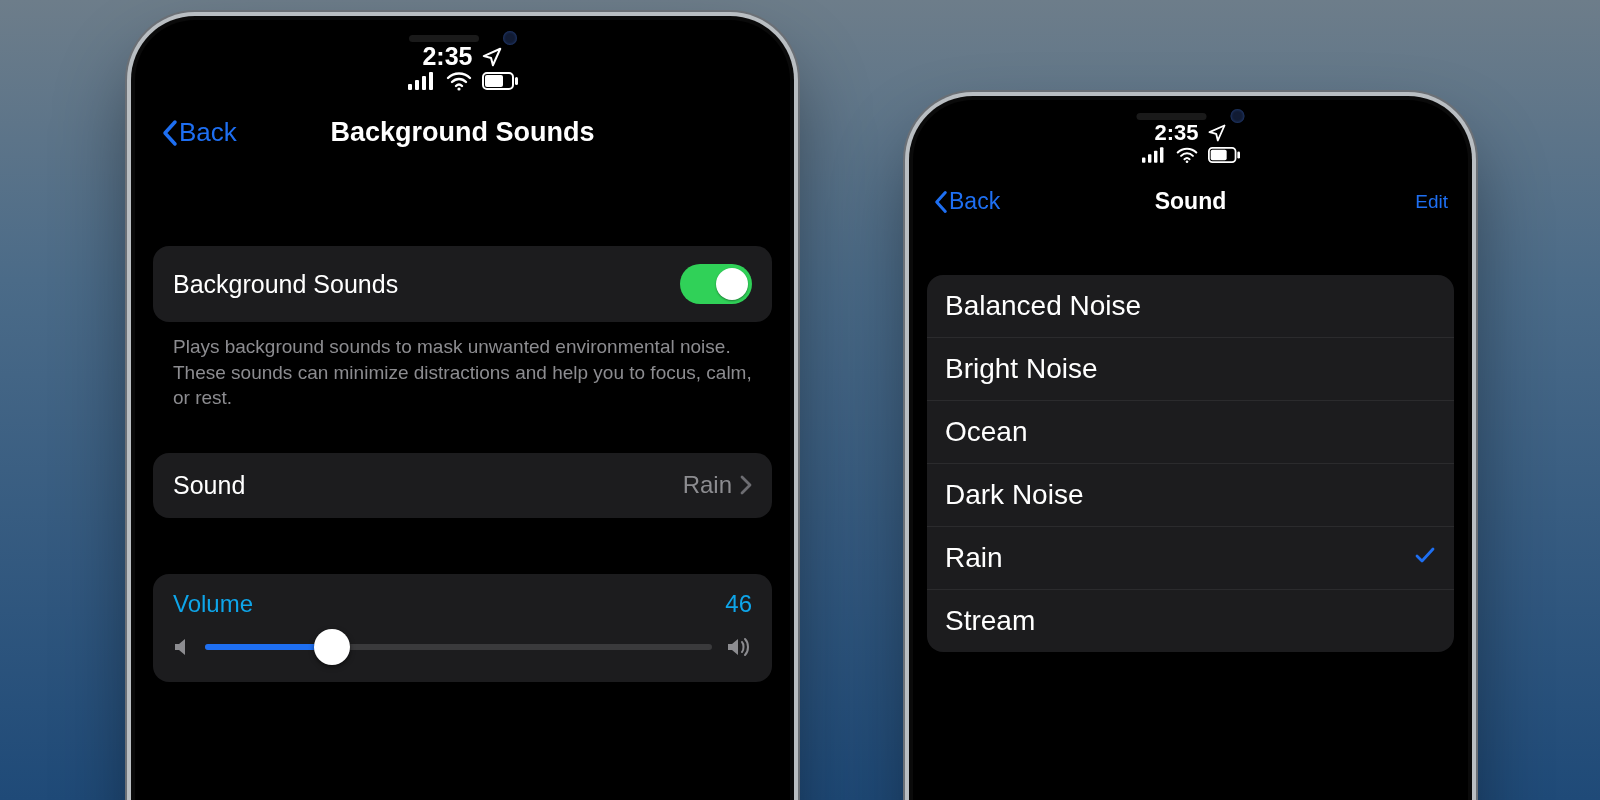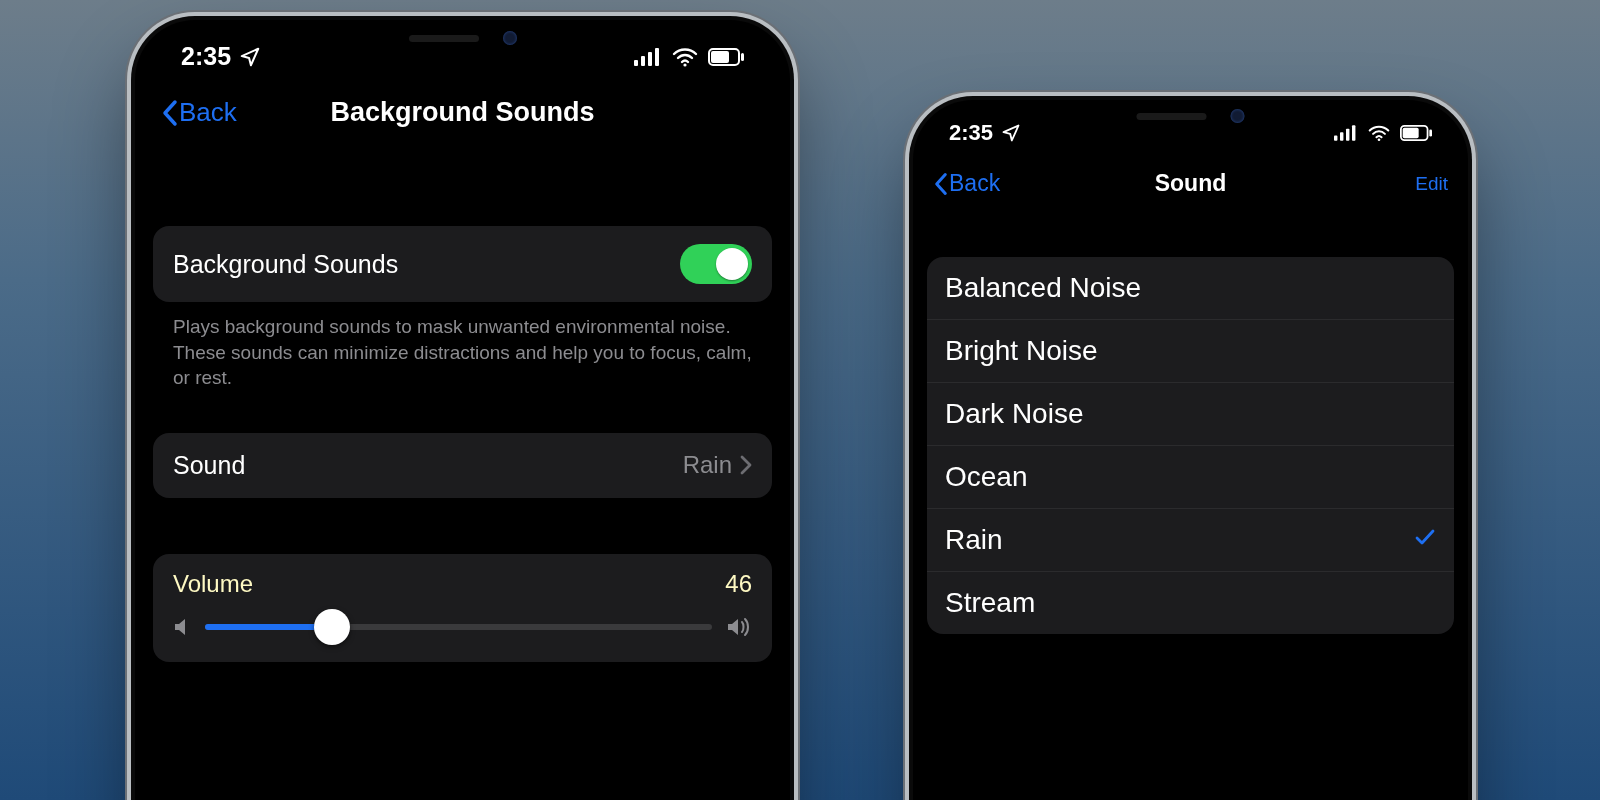--- a/index.html
+++ b/index.html
@@ -33,21 +33,21 @@
   }
   .phone-left  .notch { width: 290px; height: 36px; }
   .phone-right .notch { width: 245px; height: 32px; }
   .speaker { width: 70px; height: 7px; background:#1a1a1a; border-radius:4px; }
   .cam { width: 14px; height: 14px; border-radius:50%; background:#111b33; box-shadow: inset 0 0 3px #2a4b8f; }
 
   .screen { position:absolute; inset: 0; padding: 0 18px; }
   .phone-right .screen { padding: 0 14px; }
 
   
-  .status { display:flex; align-items:center; justify-content:space-between; font-weight:700; }
+  .status { display:flex; align-items:center; justify-content:space-between; font-weight:700;flex-direction:column; }
   .phone-left  .status { margin-top: 22px; font-size: 25px; padding: 0 28px; }
   .phone-right .status { margin-top: 20px; font-size: 22px; padding: 0 22px; }
   .status-left { display:flex; align-items:center; gap:8px; }
   .status-right { display:flex; align-items:center; gap:10px; }
   .loc-icon { display:inline-block; transform: rotate(0deg); }
 
   
   .ic { display:inline-flex; align-items:center; }
 
   
@@ -75,21 +75,21 @@
   .chevron { color:#6d6d72; }
 
   .footnote { color:#8c8c90; font-size:19px; line-height:1.35; padding: 12px 20px 0 20px; }
 
   
   .toggle { width:72px; height:40px; border-radius:40px; background:#30d158; position:relative; }
   .toggle .knob { position:absolute; right:4px; top:4px; width:32px; height:32px; border-radius:50%; background:#fff; box-shadow:0 1px 2px rgba(0,0,0,.4); }
 
   
   .vol-group { margin-top: 56px; padding: 16px 20px 24px 20px; }
-  .vol-head { display:flex; justify-content:space-between; font-size:24px; color:#fef9c3; margin-bottom: 18px; }
+  .vol-head { display:flex; justify-content:space-between; font-size:24px; color:#0ea5e9; margin-bottom: 18px; }
   .slider { display:flex; align-items:center; gap:14px; }
   .track { position:relative; flex:1; height:6px; background:#3a3a3c; border-radius:3px; }
   .fill  { position:absolute; left:0; top:0; bottom:0; width:25%; background:#1e6ff2; border-radius:3px; }
   .thumb { position:absolute; top:50%; left:25%; width:36px; height:36px; background:#fff; border-radius:50%; transform:translate(-50%,-50%); box-shadow:0 2px 5px rgba(0,0,0,.5); }
   .spk { color:#8c8c90; }
 
   .check { color:#1e6ff2; font-size:22px; font-weight:700; }
 </style>
 </head>
 <body>
@@ -262,24 +262,24 @@
       </div>
 
       <div class="group first" id="sound-options">
           <div class="row">
             <span class="row-label">Balanced Noise</span>
           </div>
           <div class="row">
             <span class="row-label">Bright Noise</span>
           </div>
           <div class="row">
+            <span class="row-label">Ocean</span>
+          </div>
+          <div class="row">
             <span class="row-label">Dark Noise</span>
-          </div>
-          <div class="row">
-            <span class="row-label">Ocean</span>
           </div>
           <div class="row">
             <span class="row-label">Rain</span>
             <span class="check"><svg width="22" height="20" viewBox="0 0 22 20" fill="none" stroke="#1e6ff2" stroke-width="2.8" stroke-linecap="round" stroke-linejoin="round">
                 <polyline points="3,11 8,16 19,4"></polyline>
               </svg></span>
           </div>
           <div class="row">
             <span class="row-label">Stream</span>
           </div>

